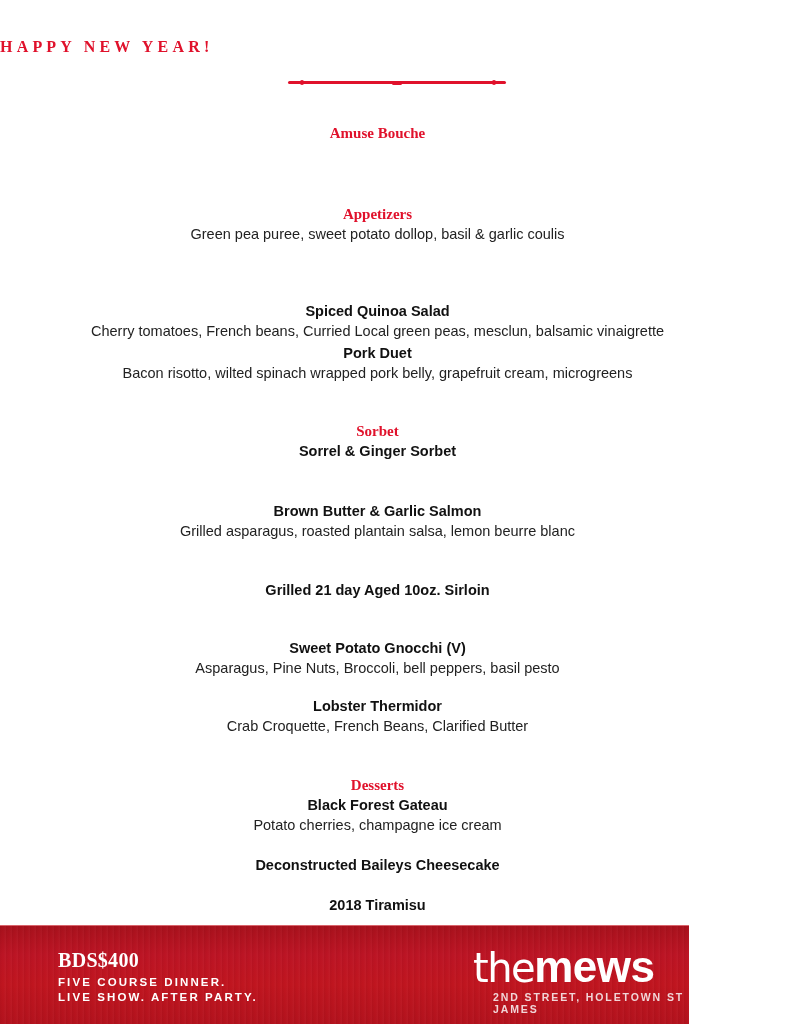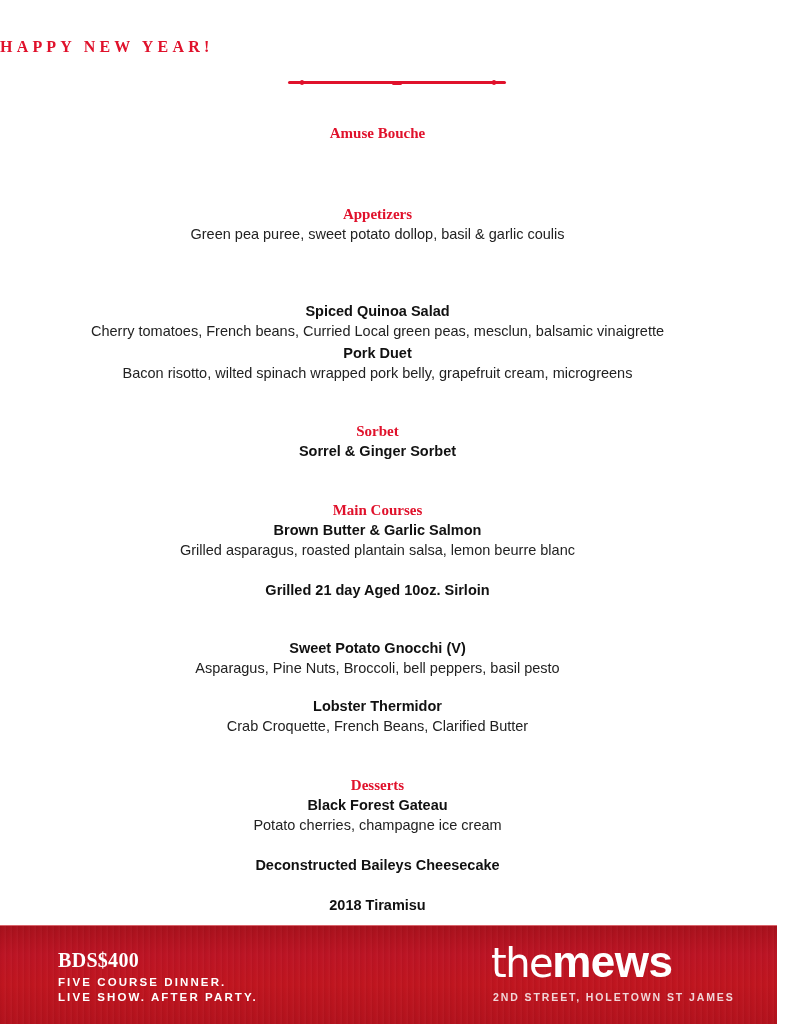--- a/index.html
+++ b/index.html
@@ -30,40 +30,40 @@
       font-family: "Liberation Serif", serif;
       font-weight: bold;
       color: #e0112b;
       font-size: 15px;
       line-height: 19px;
     }
     .dish-name { font-weight: bold; font-size: 14.5px; line-height: 20px; color: #111; }
     .dish-desc { font-size: 14.5px; line-height: 20px; color: #222; }
 
     .footer {
-      position: absolute; top: 925px; left: 0; width: 777px; height: 99px;
+      position: absolute; top: 925px; left: 0; width: 689px; height: 99px;
       background: linear-gradient(180deg, #a8111c 0%, #bc1424 30%, #c0151f 60%, #b3121d 100%);
       overflow: hidden;
     }
     .footer::before {
       content: ""; position: absolute; inset: 0;
       background: repeating-linear-gradient(90deg, rgba(0,0,0,0.04) 0px, rgba(0,0,0,0.0) 3px, rgba(255,255,255,0.03) 6px);
     }
     .footer-top-line { position: absolute; top: 0; left: 0; width: 100%; height: 1px; background: #d9646b; }
     .price {
       position: absolute; left: 58px; top: 24px;
       font-family: "Liberation Serif", serif; font-weight: bold; color: #fff; font-size: 20px; letter-spacing: 0.3px;
     }
     .tagline {
       position: absolute; left: 58px; font-weight: bold; color: #fff; font-size: 11.5px; letter-spacing: 2.1px;
     }
     .tagline.l1 { top: 51px; }
     .tagline.l2 { top: 66px; }
 
-    .logo { position: absolute; left: 491px; top: 14px; color: #fff; font-size: 42px; line-height: 46px; letter-spacing: -1px; }
+    .logo { position: absolute; left: 473px; top: 14px; color: #fff; font-size: 42px; line-height: 55px; letter-spacing: -1px; }
     .logo .thin { font-weight: normal; font-family: "DejaVu Sans", sans-serif; font-size: 40px; letter-spacing: -1.5px; }
     .logo .bold { font-weight: bold; font-family: "Liberation Sans", sans-serif; font-size: 44px; letter-spacing: -0.5px; }
     .address {
       position: absolute; left: 493px; top: 66px; color: #f1d6d8; font-size: 10.5px; letter-spacing: 1.9px; font-weight: bold;
     }
   </style>
 </head>
 <body>
 
 <div class="header">
@@ -89,21 +89,20 @@
   <div class="dish-name">Pork Duet</div>
   <div class="dish-desc">Bacon risotto, wilted spinach wrapped pork belly, grapefruit cream, microgreens</div>
 </div>
 
 <div class="menu" style="top:422px;">
   <div class="section-title">Sorbet</div>
   <div class="dish-name">Sorrel &amp; Ginger Sorbet</div>
 </div>
 
 <div class="menu" style="top:501px;">
-  <div class="section-title">Main Courses</div>
   <div class="dish-name">Brown Butter &amp; Garlic Salmon</div>
   <div class="dish-desc">Grilled asparagus, roasted plantain salsa, lemon beurre blanc</div>
 </div>
 <div class="menu" style="top:580px;">
   <div class="dish-name">Grilled 21 day Aged 10oz. Sirloin</div>
 </div>
 <div class="menu" style="top:638px;">
   <div class="dish-name">Sweet Potato Gnocchi (V)</div>
   <div class="dish-desc">Asparagus, Pine Nuts, Broccoli, bell peppers, basil pesto</div>
 </div>

